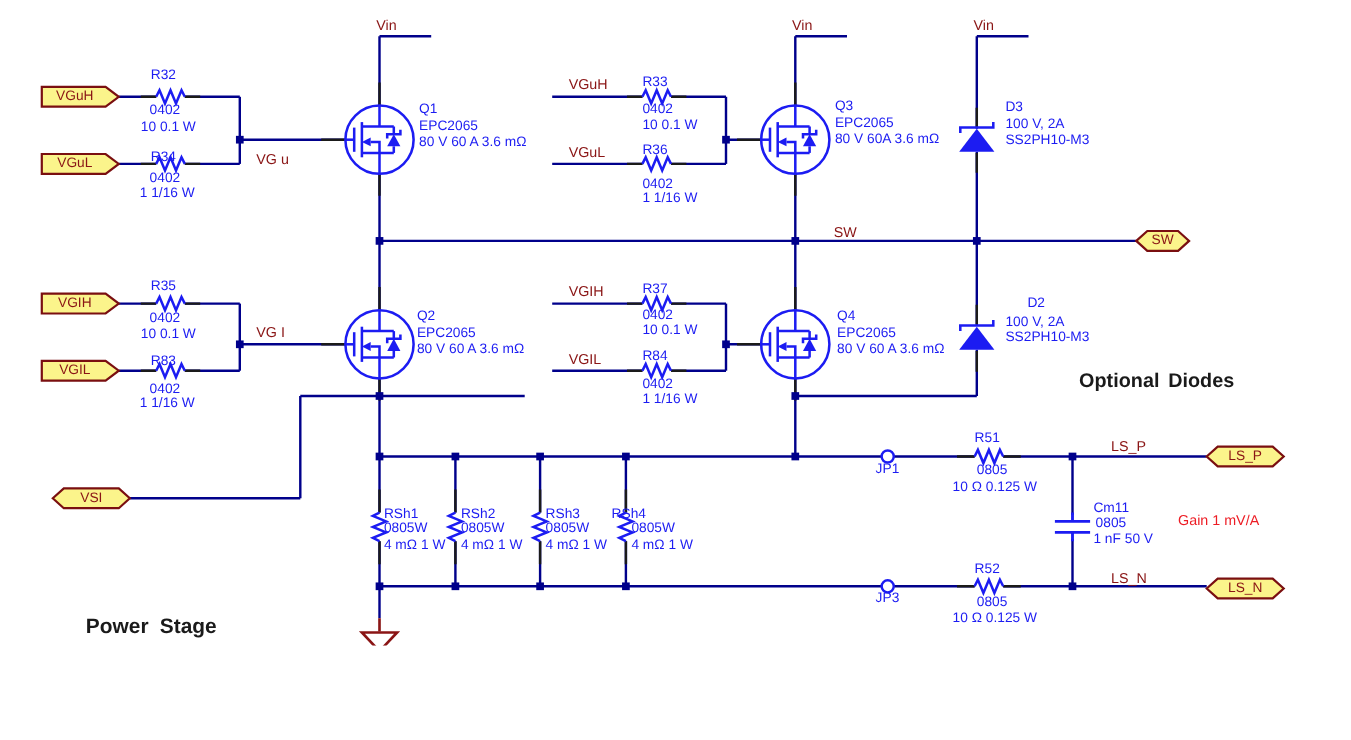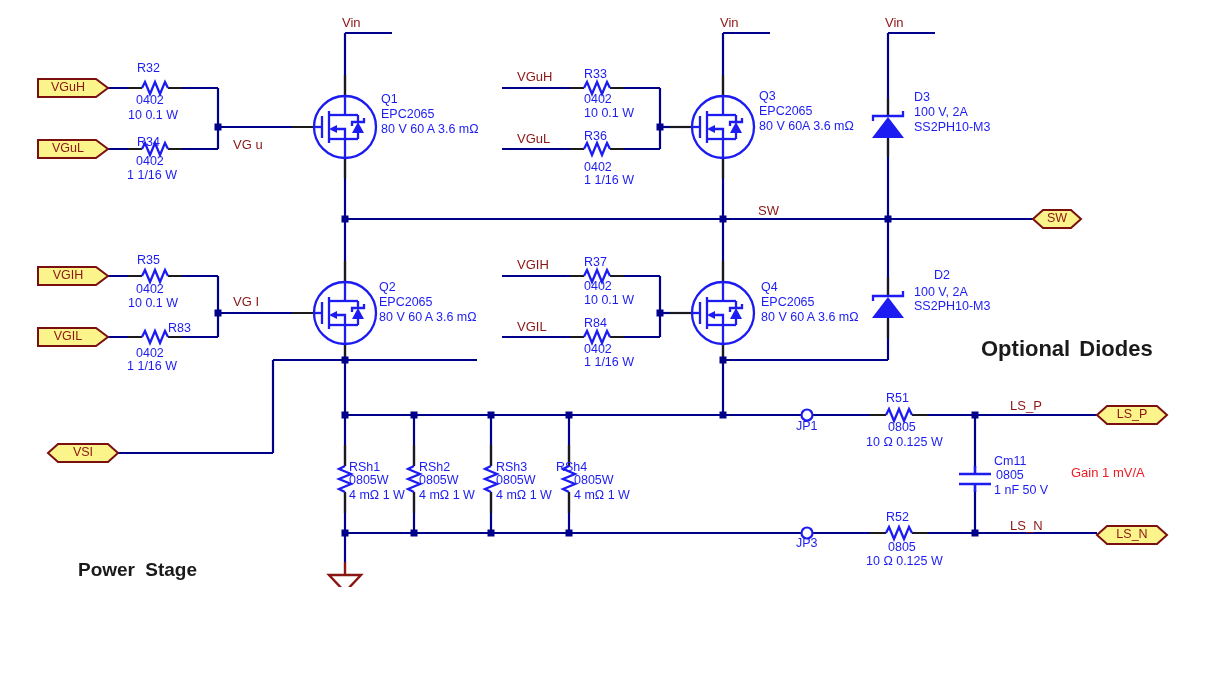--- a/index.html
+++ b/index.html
@@ -9,21 +9,21 @@
   .lbl{position:absolute;white-space:nowrap;line-height:1.05;font-family:"Liberation Sans",sans-serif;}
   .s12{font-size:12.5px;}
   .s13{font-size:13px;}
   .c-blue{color:var(--comp,#1c1cf2);}
   .c-maroon{color:var(--maroon,#8a1515);}
   .c-red{color:var(--gain,#ED1C24);font-size:13px;font-weight:400;}
   .c-black-bold{color:#1a1a1a;font-weight:700;}
   .flag-txt{text-align:center;font-size:12.5px;color:var(--maroon,#8a1515);}
   .caption{position:absolute;left:0;right:0;top:627px;text-align:center;color:#111;
            font-style:italic;font-size:19px;}
-  .big1{font-size:22px;word-spacing:3px;text-align:right;}
+  .big1{font-size:18px;word-spacing:3px;text-align:right;}
   .big2{font-size:19px;word-spacing:5px;}
   svg .wire{stroke:var(--wire,#00008B);stroke-width:2.2;fill:none;}
   svg .pin{stroke:#1a1a1a;stroke-width:2.2;fill:none;}
   svg .comp{stroke:var(--comp,#1c1cf2);stroke-width:2.3;fill:none;}
   svg .compfill{fill:var(--comp,#1c1cf2);stroke:none;}
   svg .dot{fill:var(--wire,#00008B);}
   svg .flagpoly{fill:var(--flagfill,#FBF48B);stroke:var(--flagborder,#7a0f10);stroke-width:2;}
   svg .gndsym{stroke:var(--maroon,#8a1515);stroke-width:2.4;fill:none;}
   svg .jp{fill:#fff;stroke:var(--comp,#1c1cf2);stroke-width:2.2;}
 </style>
@@ -253,21 +253,21 @@
 
 <div class="lbl s12 c-blue" style="left:137px;top:62px;">R32</div>
 <div class="lbl s12 c-blue" style="left:136px;top:94px;">0402</div>
 <div class="lbl s12 c-blue" style="left:128px;top:109px;">10 0.1 W</div>
 <div class="lbl s12 c-blue" style="left:137px;top:136px;">R34</div>
 <div class="lbl s12 c-blue" style="left:136px;top:155px;">0402</div>
 <div class="lbl s12 c-blue" style="left:127px;top:169px;">1 1/16 W</div>
 <div class="lbl s12 c-blue" style="left:137px;top:254px;">R35</div>
 <div class="lbl s12 c-blue" style="left:136px;top:283px;">0402</div>
 <div class="lbl s12 c-blue" style="left:128px;top:297px;">10 0.1 W</div>
-<div class="lbl s12 c-blue" style="left:137px;top:322px;margin-left:31px;">R83</div>
+<div class="lbl s12 c-blue" style="left:137px;top:322px;">R83</div>
 <div class="lbl s12 c-blue" style="left:136px;top:347px;">0402</div>
 <div class="lbl s12 c-blue" style="left:127px;top:360px;">1 1/16 W</div>
 
 <div class="lbl s12 c-blue" style="left:584px;top:68px;">R33</div>
 <div class="lbl s12 c-blue" style="left:584px;top:93px;">0402</div>
 <div class="lbl s12 c-blue" style="left:584px;top:107px;">10 0.1 W</div>
 <div class="lbl s12 c-blue" style="left:584px;top:130px;">R36</div>
 <div class="lbl s12 c-blue" style="left:584px;top:161px;">0402</div>
 <div class="lbl s12 c-blue" style="left:584px;top:174px;">1 1/16 W</div>
 <div class="lbl s12 c-blue" style="left:584px;top:256px;">R37</div>

